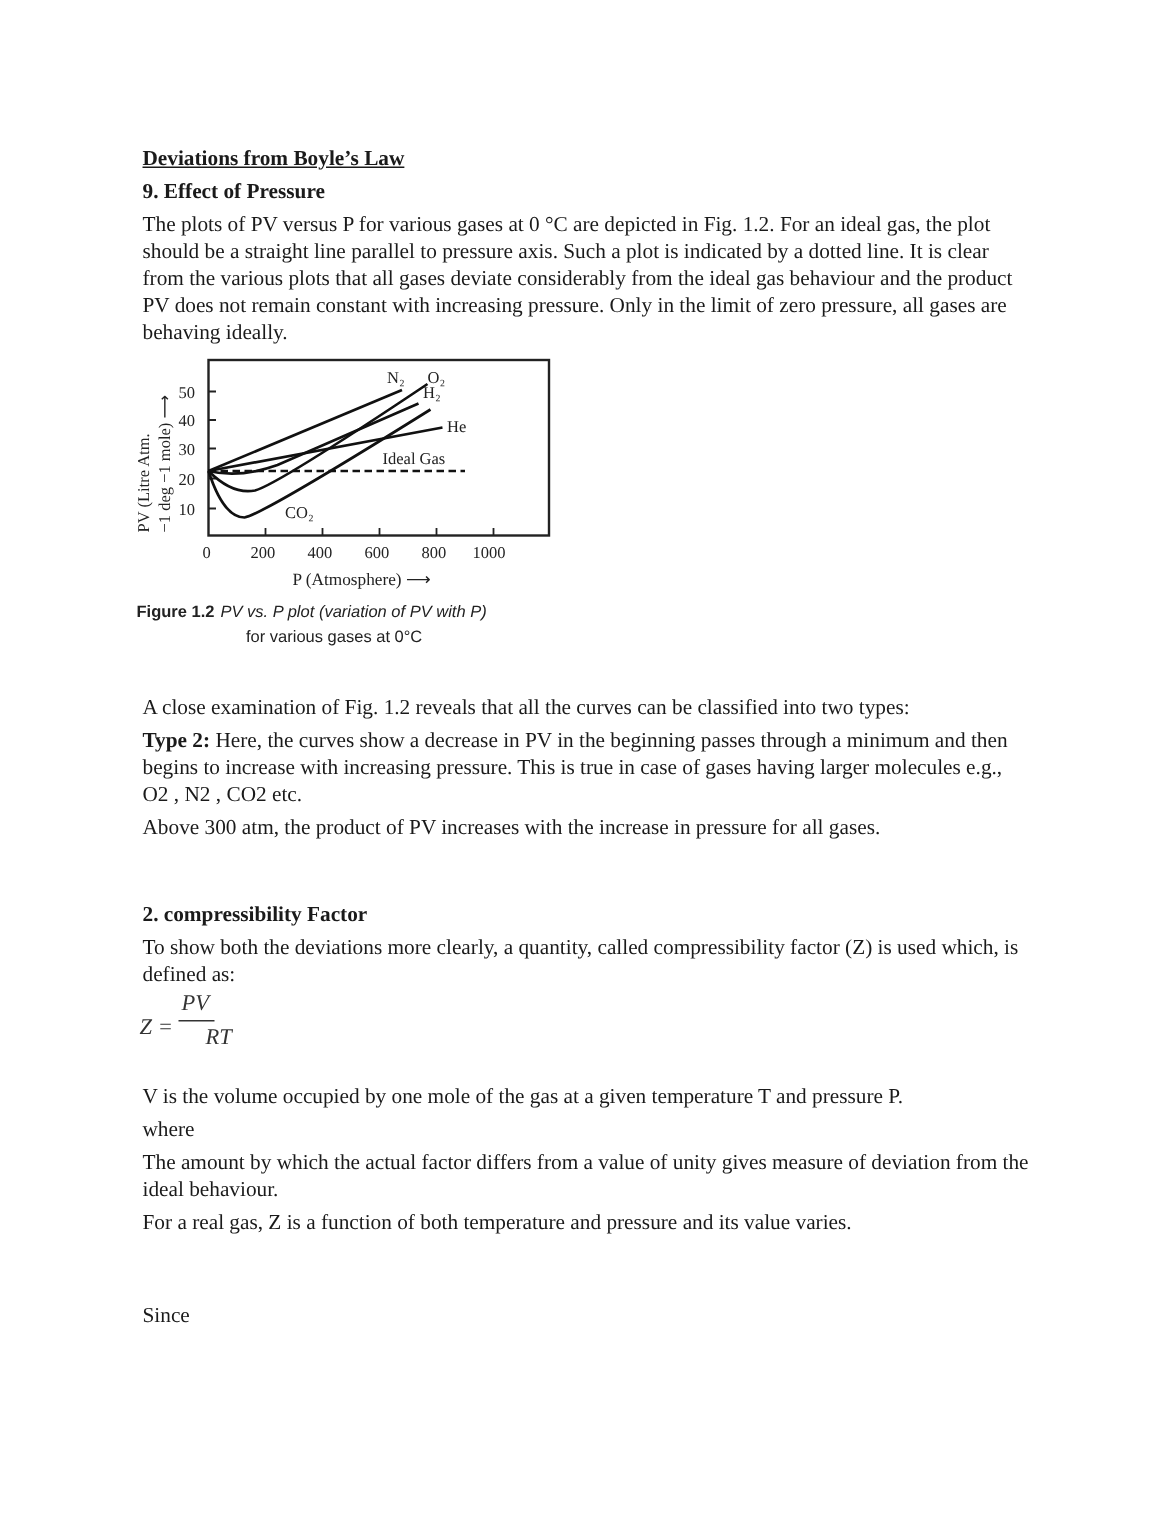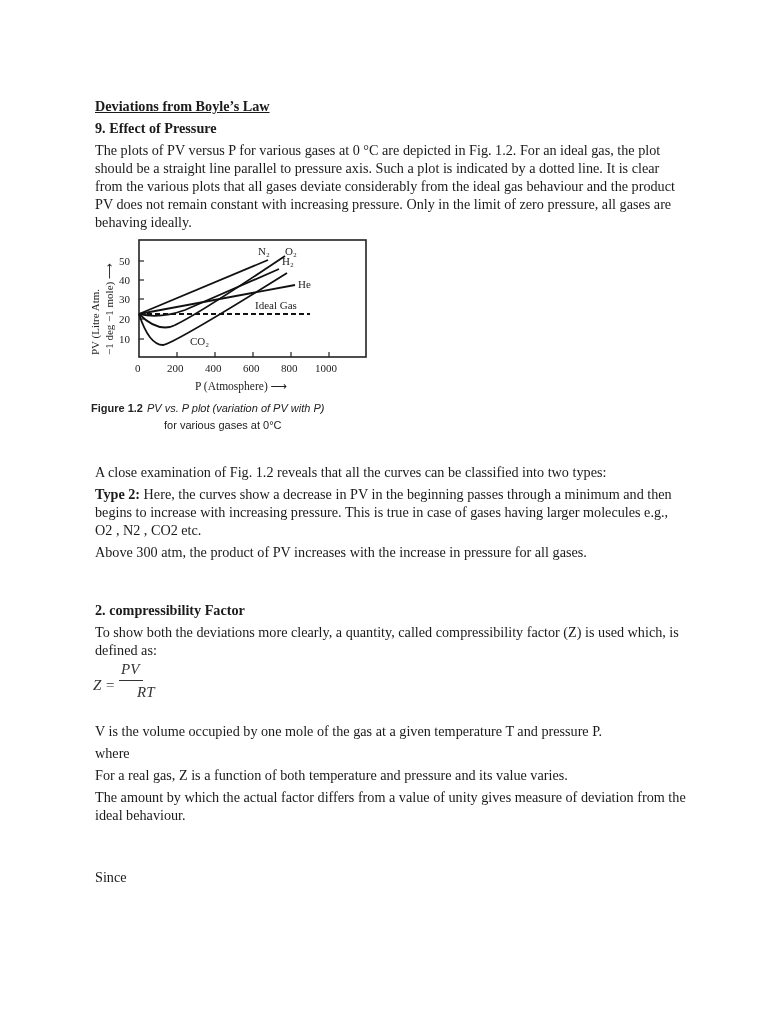--- a/index.html
+++ b/index.html
@@ -94,17 +94,17 @@
   <p>To show both the deviations more clearly, a quantity, called compressibility factor (Z) is used which, is defined as:</p>
   <div class="eq">
     <span class="z">Z =</span>
     <span class="num">PV</span>
     <span class="bar"></span>
     <span class="den">RT</span>
   </div>
   <div style="height:5px"></div>
   <p>V is the volume occupied by one mole of the gas at a given temperature T and pressure P.</p>
   <p>where</p>
+  <p>The amount by which the actual factor differs from a value of unity gives measure of deviation from the ideal behaviour.</p>
   <p>For a real gas, Z is a function of both temperature and pressure and its value varies.</p>
-  <p>The amount by which the actual factor differs from a value of unity gives measure of deviation from the ideal behaviour.</p>
   <div style="height:36px"></div>
   <p>Since</p>
 </div>
 
 </body></html>

